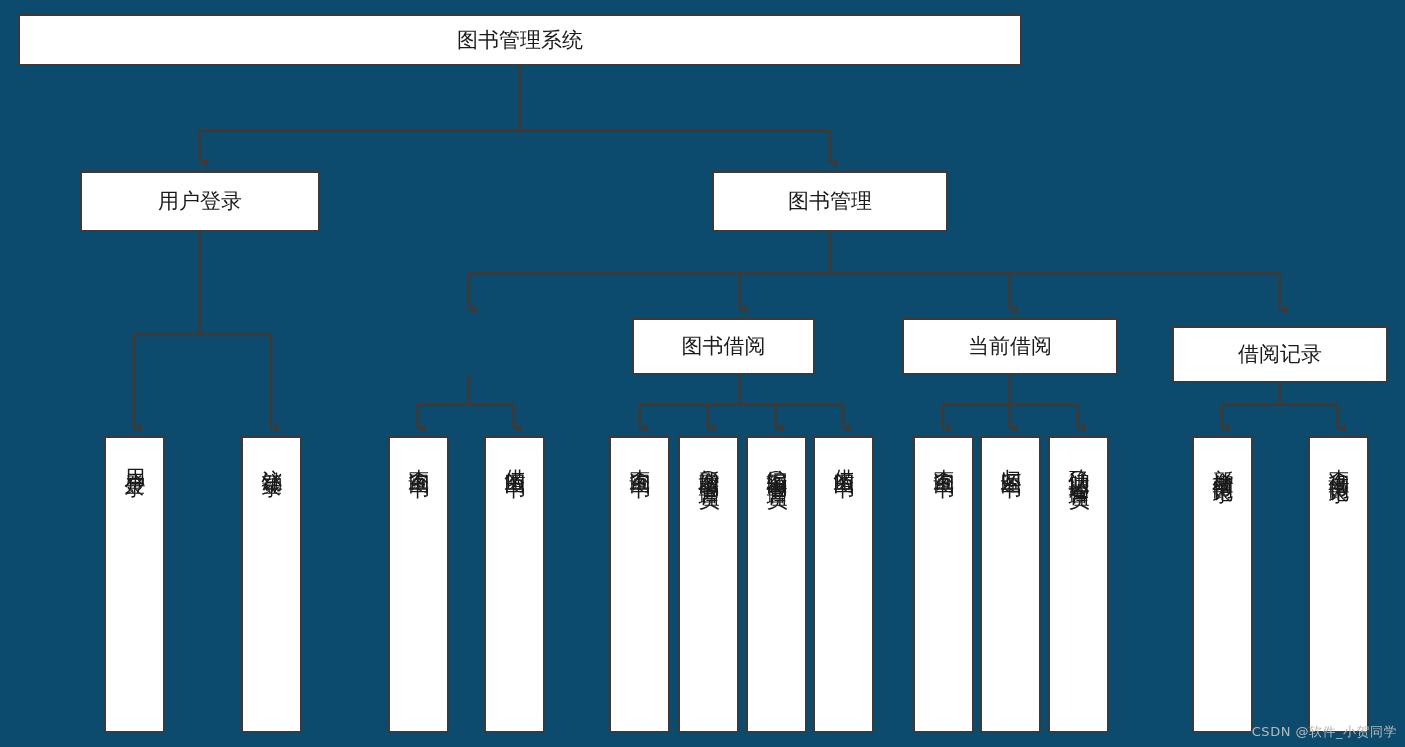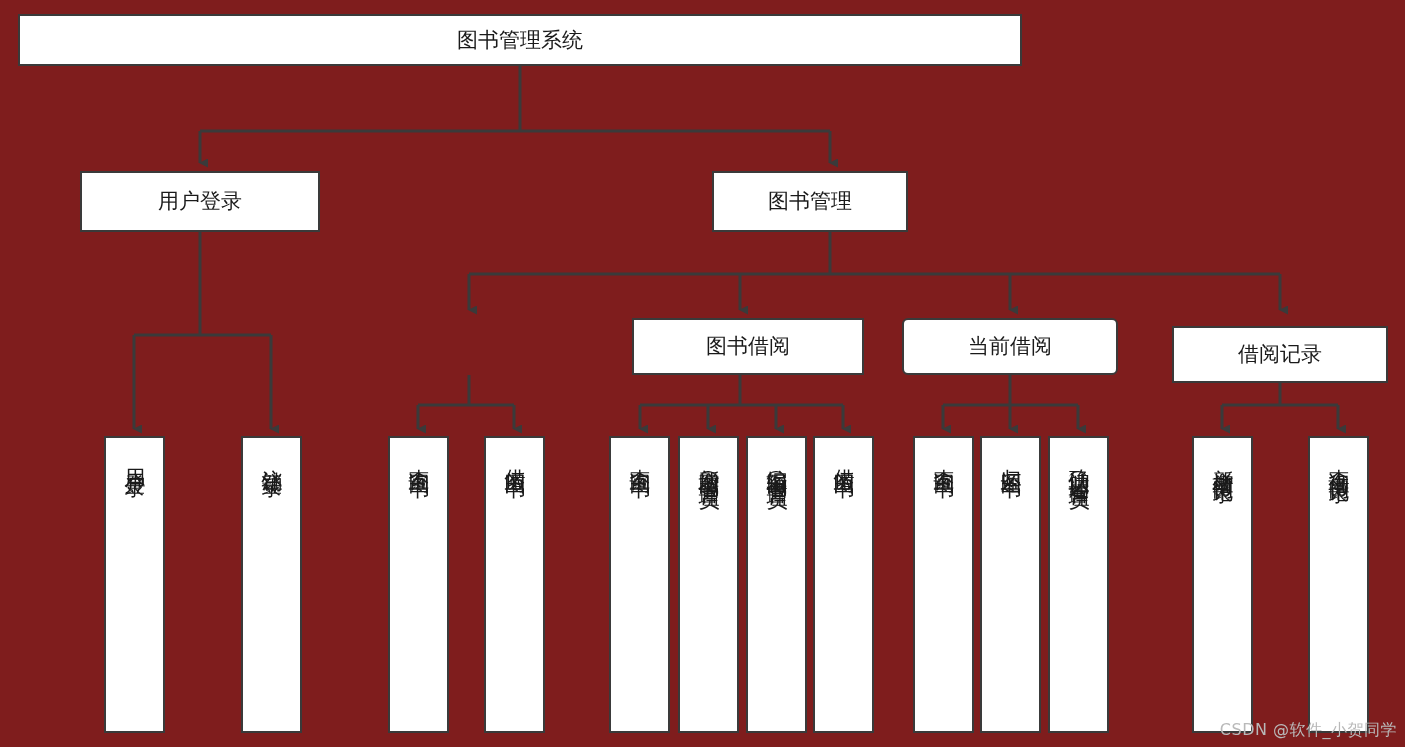--- a/index.html
+++ b/index.html
@@ -8,21 +8,21 @@
     padding: 0;
     background: #ffffff;
   }
   body {
     font-family: "DejaVu Sans", "Liberation Sans", sans-serif;
   }
   #diagram-root {
     position: relative;
     width: 1405px;
     height: 747px;
-    background: #7f1d1d;
+    background: #0c4a6e;
     overflow: hidden;
   }
   #diagram-svg {
     position: absolute;
     left: 0;
     top: 0;
     width: 1405px;
     height: 747px;
   }
   .node {
@@ -53,21 +53,21 @@
     writing-mode: vertical-rl;
     text-orientation: upright;
     font-size: 21px;
     letter-spacing: 3px;
     line-height: 1;
   }
   #watermark {
     position: absolute;
     right: 8px;
     bottom: 6px;
-    font-size: 16px;
+    font-size: 13px;
     color: #b9b9b9;
     letter-spacing: 0.5px;
     white-space: nowrap;
     pointer-events: none;
   }
 </style>
 </head>
 <body>
 
 <div id="diagram-root">
@@ -122,28 +122,28 @@
     </g>
   </svg>
 
   <div class="node horiz" style="left:18px; top:14px; width:1004px; height:52px;">
     <span class="node-label">图书管理系统</span>
   </div>
 
   <div class="node horiz" style="left:80px; top:171px; width:240px; height:61px;">
     <span class="node-label">用户登录</span>
   </div>
-  <div class="node horiz" style="left:712px; top:171px; width:196px; height:61px;">
+  <div class="node horiz" style="left:712px; top:171px; width:236px; height:61px;">
     <span class="node-label">图书管理</span>
   </div>
 
-  <div class="node horiz" style="left:632px; top:318px; width:232px; height:57px;">
+  <div class="node horiz" style="left:632px; top:318px; width:183px; height:57px;">
     <span class="node-label">图书借阅</span>
   </div>
-  <div class="node horiz" style="left:902px; top:318px; width:216px; height:57px;border-radius:6px;">
+  <div class="node horiz" style="left:902px; top:318px; width:216px; height:57px;">
     <span class="node-label">当前借阅</span>
   </div>
   <div class="node horiz" style="left:1172px; top:318px; width:216px; height:57px;margin-top:8px;">
     <span class="node-label">借阅记录</span>
   </div>
 
   <div class="node vert" style="left:104px; top:436px; width:61px; height:297px;">
     <span class="node-label">用户登录</span>
   </div>
   <div class="node vert" style="left:241px; top:436px; width:61px; height:297px;">

